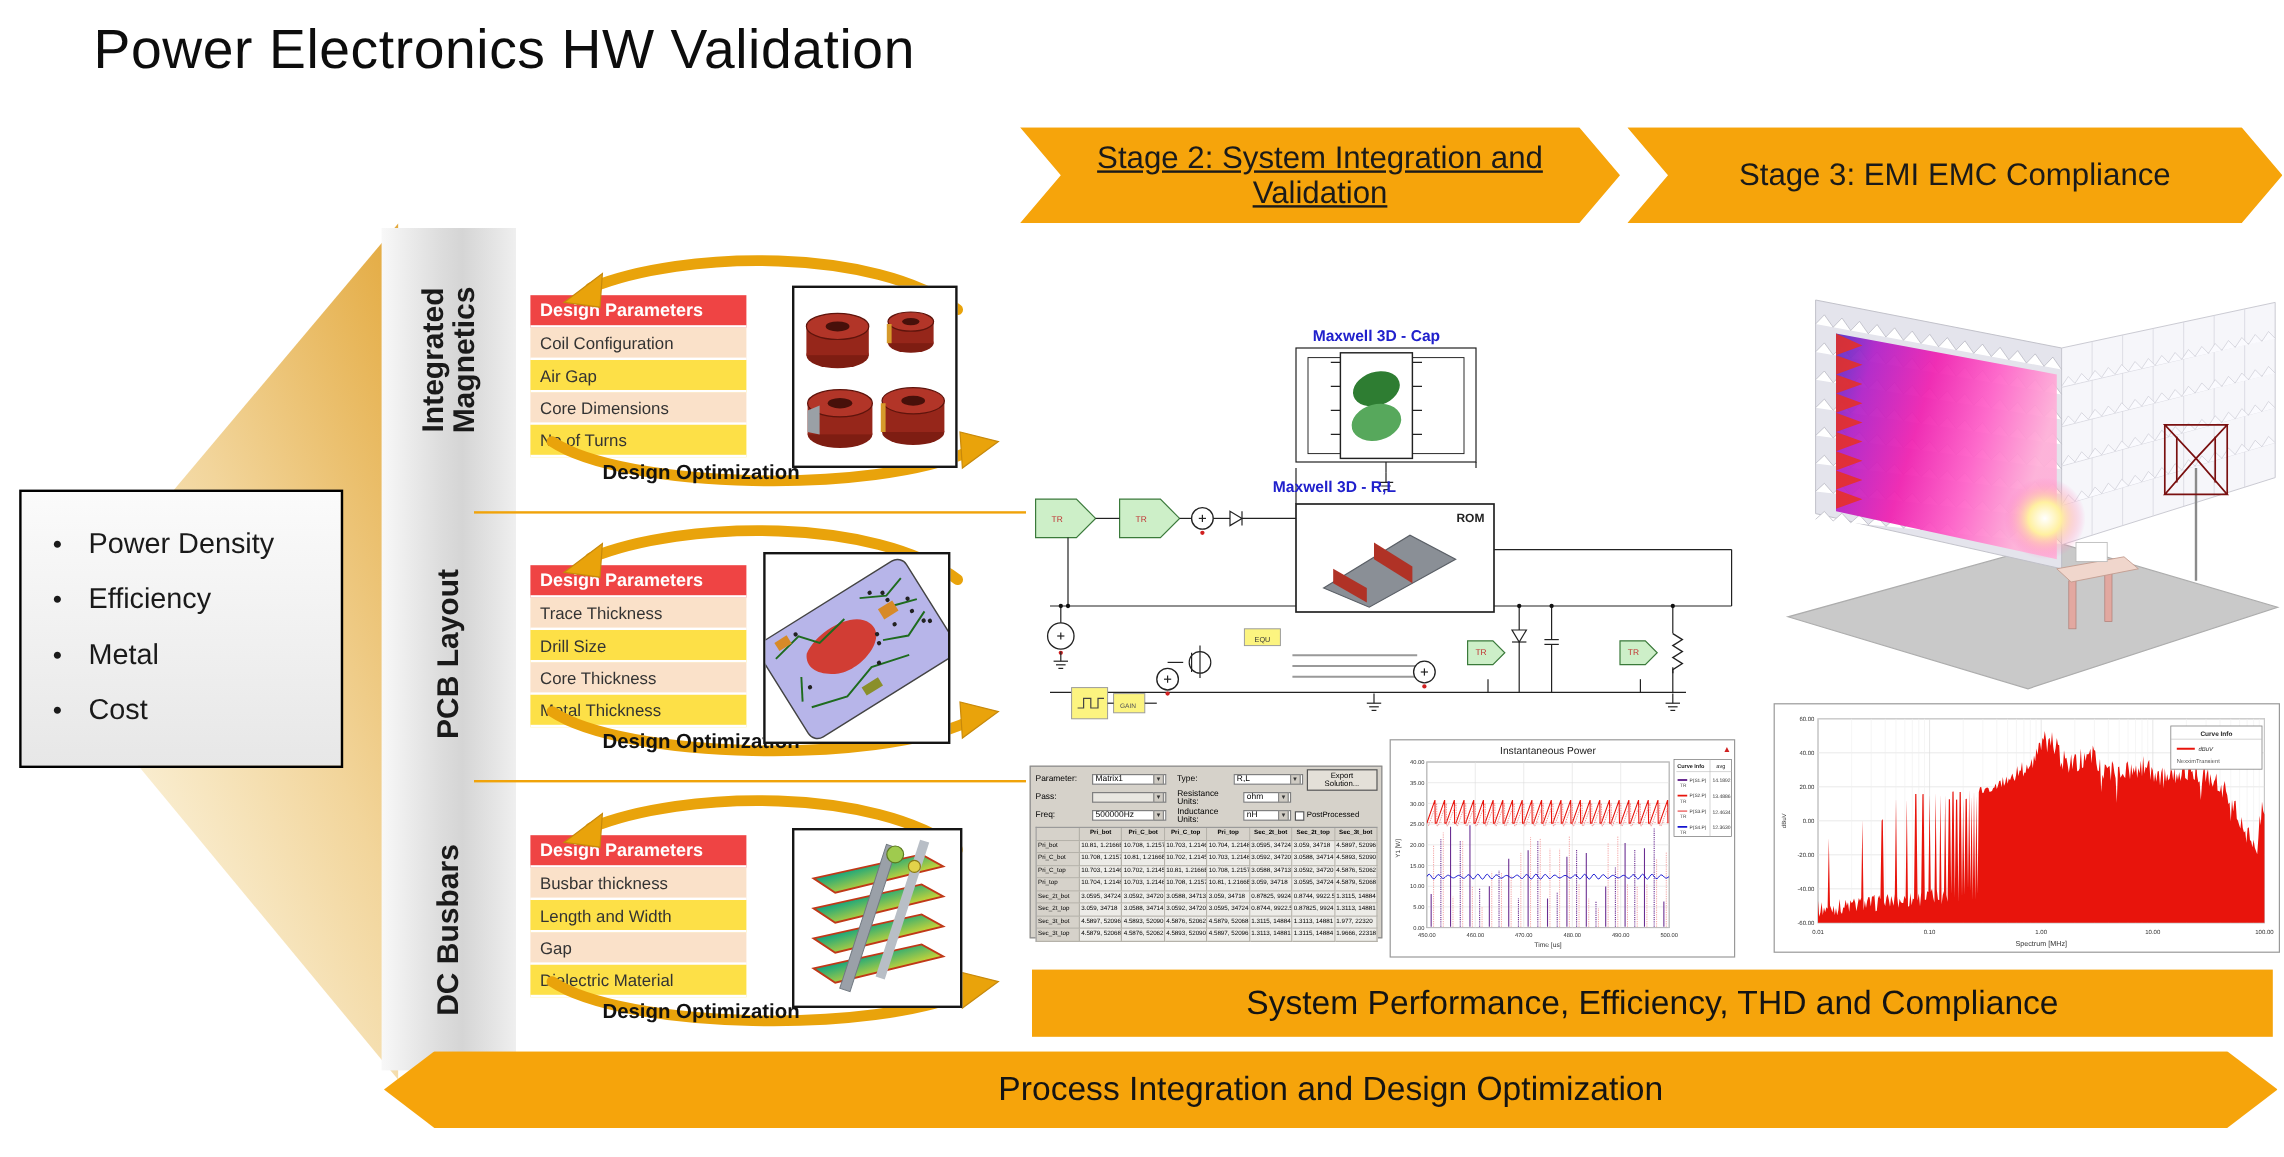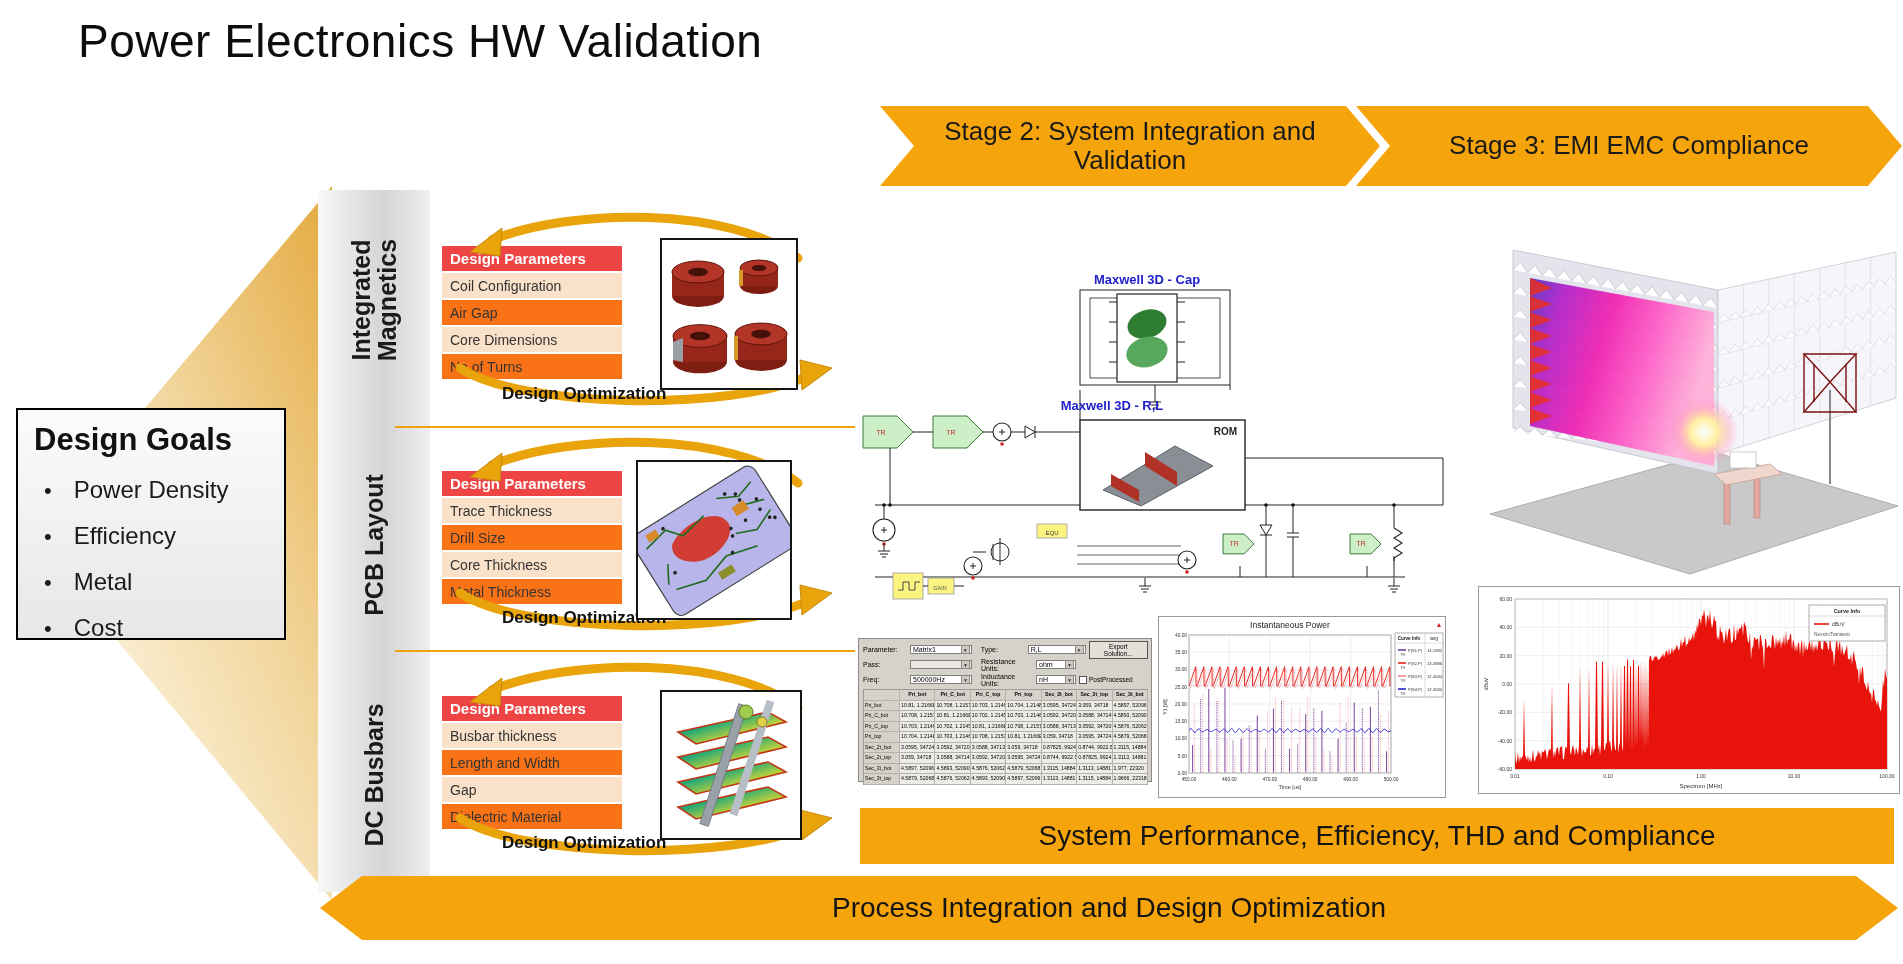--- a/index.html
+++ b/index.html
@@ -26,21 +26,21 @@
          background:linear-gradient(90deg,#f8f8f8,#dcdcdc 45%,#d5d5d5 60%,#efefef);}
   .vlabel{display:flex;align-items:center;justify-content:center;text-align:center;
           transform:rotate(-90deg);font-weight:bold;font-size:25px;line-height:1.05;color:#1a1a1a;}
   .divider{height:2px;background:#F0A30A;}
   
   .ptable{width:180px;}
   .ptable .hd{background:#ef4444;color:#fff;font-weight:bold;font-size:15px;
               padding:4px 0 4px 8px;border-bottom:2px solid #fff;}
   .ptable .r{font-size:14px;padding:4.5px 0 4.5px 8px;border-bottom:2px solid #fff;color:#333;}
   .ptable .odd{background:#FAE1C9;}
-  .ptable .even{background:#f97316;}
+  .ptable .even{background:#fde047;}
   .optlabel{font-weight:bold;font-size:17px;color:#111;width:170px;text-align:left;}
   .imgbox{border:2px solid #151515;background:#fff;box-sizing:border-box;}
   
   #mdlg{left:858px;top:638px;width:294px;height:144px;background:#D6D2CA;border:1px solid #8a8a8a;
         box-sizing:border-box;font-size:7px;color:#000;padding:3px 3px 0 4px;}
   .mrow{display:flex;align-items:center;height:15px;gap:3px;}
   .mlab{width:44px;}
   .mlab2{width:52px;}
   .combo{background:#fff;border:1px solid #7f7f7f;height:9px;display:flex;align-items:center;
          justify-content:space-between;padding:0 1px 0 2px;box-sizing:border-box;}
@@ -78,29 +78,28 @@
           <stop offset="0.45" stop-color="#F2D59B"></stop>
         <stop offset="0.8" stop-color="#FAF0D6"></stop>
           <stop offset="1" stop-color="#FDF8EC"></stop>
       </linearGradient>
     </defs>
     <polygon points="14,362 312,8 312,722" fill="url(#triGrad)"></polygon>
   </svg>
 
   <div class="abs" id="title">Power Electronics HW Validation</div>
 
-  <div class="abs stage gold" style="left:880px;width:500px;padding:0 36px;box-sizing:border-box;">
+  <div class="abs stage gold" style="left:850px;width:500px;padding:0 36px;box-sizing:border-box;text-decoration:underline;">
     <span>Stage 2:  System Integration and Validation</span>
   </div>
   <div class="abs stage gold" style="left:1356px;width:546px;">
     <span>Stage 3: EMI EMC Compliance</span>
   </div>
 
   <div class="abs" id="goals">
-    <div class="gt">Design Goals</div>
     <ul>
       <li>Power Density</li>
       <li>Efficiency</li>
       <li>Metal</li>
       <li>Cost</li>
     </ul>
   </div>
 
   <div class="abs" id="strip"></div>
   <div class="abs vlabel" style="left:281px;top:248px;width:186px;height:104px;">Integrated Magnetics</div>

